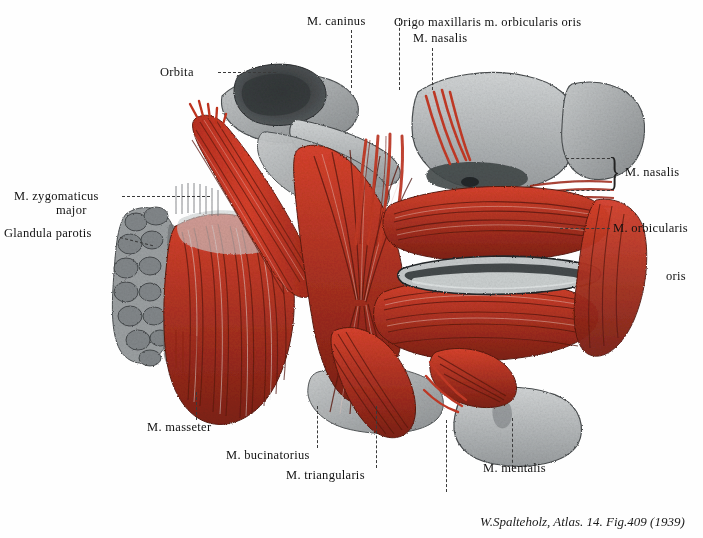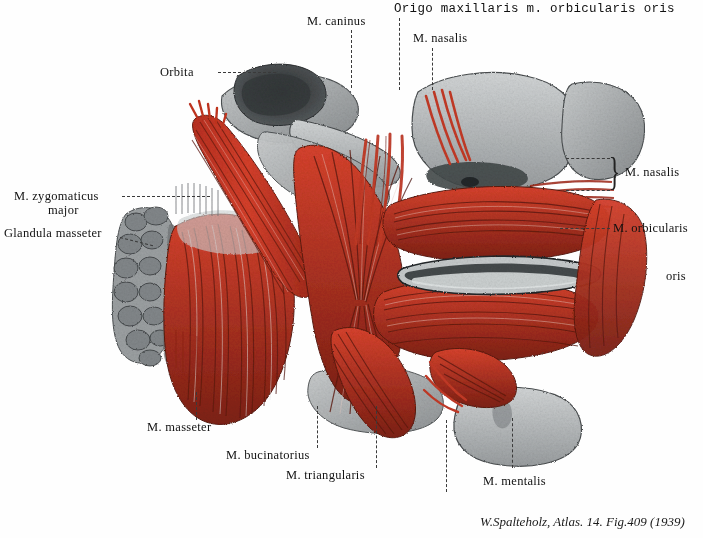--- a/index.html
+++ b/index.html
@@ -368,38 +368,38 @@
   <div class="leaderv" style="left:376px;top:406px;height:62px;"></div>
   <div class="leaderv" style="left:446px;top:420px;height:72px;"></div>
   <div class="leaderv" style="left:512px;top:418px;height:50px;"></div>
 
   <div class="brace" style="left:605px;top:152px;">}</div>
 
   <div class="lbl" style="left:160px;top:65px;">Orbita</div>
 
   <div class="lbl" style="left:307px;top:14px;">M. caninus</div>
 
-  <div class="lbl" style="left:394px;top:2px;font-family:Liberation Mono, monospace;">Origo maxillaris m. orbicularis oris</div>
+  <div class="lbl" style="left:394px;top:15px;">Origo maxillaris m. orbicularis oris</div>
 
   <div class="lbl" style="left:413px;top:31px;">M. nasalis</div>
 
   <div class="lbl" style="left:625px;top:165px;">M. nasalis</div>
 
   <div class="lbl" style="left:613px;top:221px;">M. orbicularis</div>
   <div class="lbl" style="left:666px;top:235px;margin-top:34px;">oris</div>
 
   <div class="lbl" style="left:14px;top:189px;">M. zygomaticus</div>
-  <div class="lbl" style="left:48px;top:203px;">major</div>
-
-  <div class="lbl" style="left:4px;top:226px;">Glandula masseter</div>
+  <div class="lbl" style="left:56px;top:203px;">major</div>
+
+  <div class="lbl" style="left:4px;top:226px;">Glandula parotis</div>
 
   <div class="lbl" style="left:147px;top:420px;">M. masseter</div>
 
   <div class="lbl" style="left:226px;top:448px;">M. bucinatorius</div>
 
   <div class="lbl" style="left:286px;top:468px;">M. triangularis</div>
 
 
-  <div class="lbl" style="left:483px;top:474px;">M. mentalis</div>
+  <div class="lbl" style="left:483px;top:461px;">M. mentalis</div>
 
   <div class="credit" style="left:432px;top:514px;margin-left:48px;">W.Spalteholz, Atlas. 14. Fig.409 (1939)</div>
 
 </div>
 
 </body></html>

